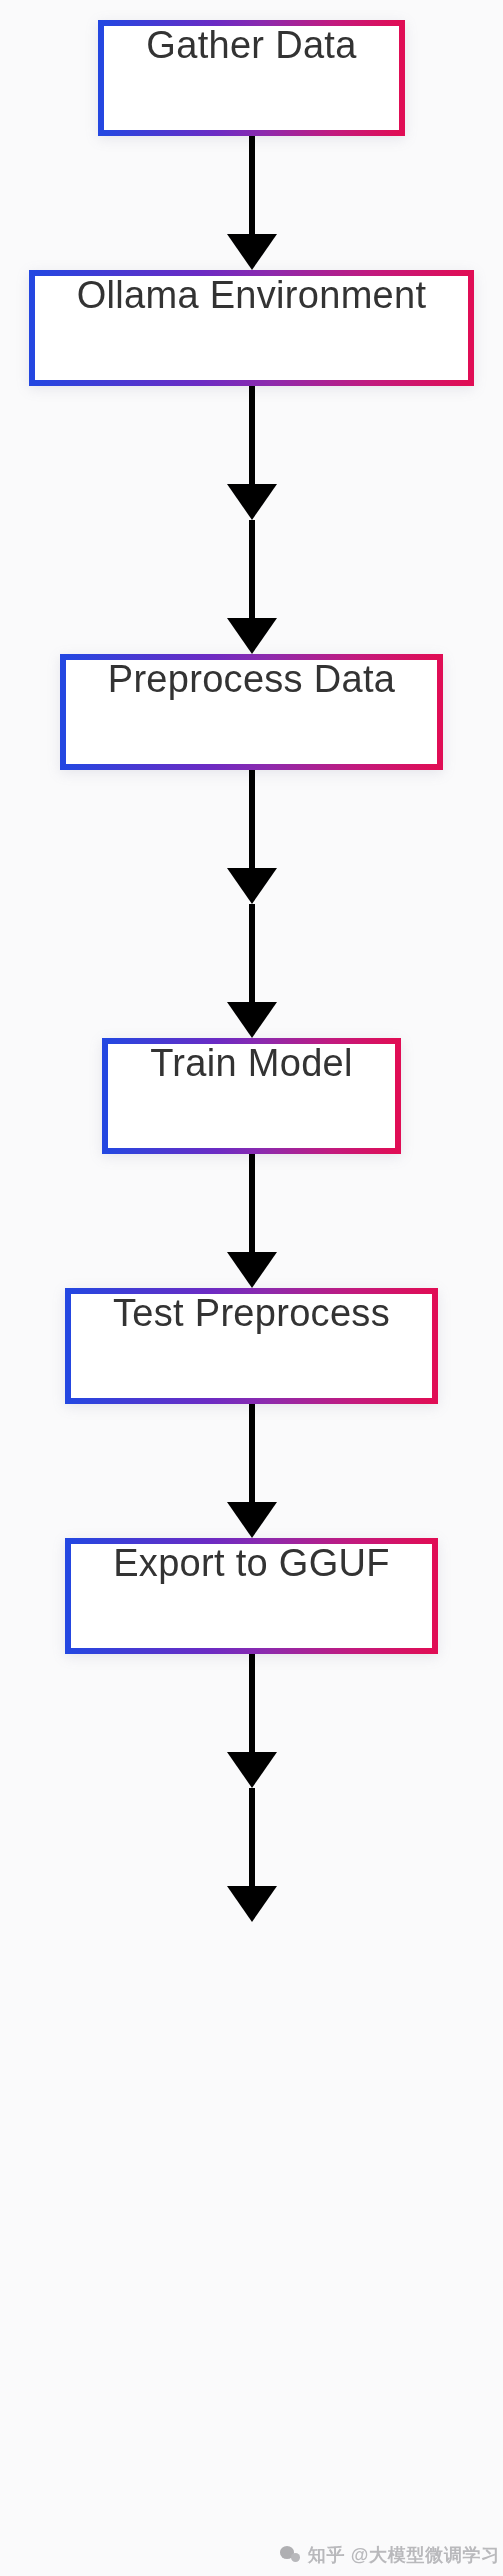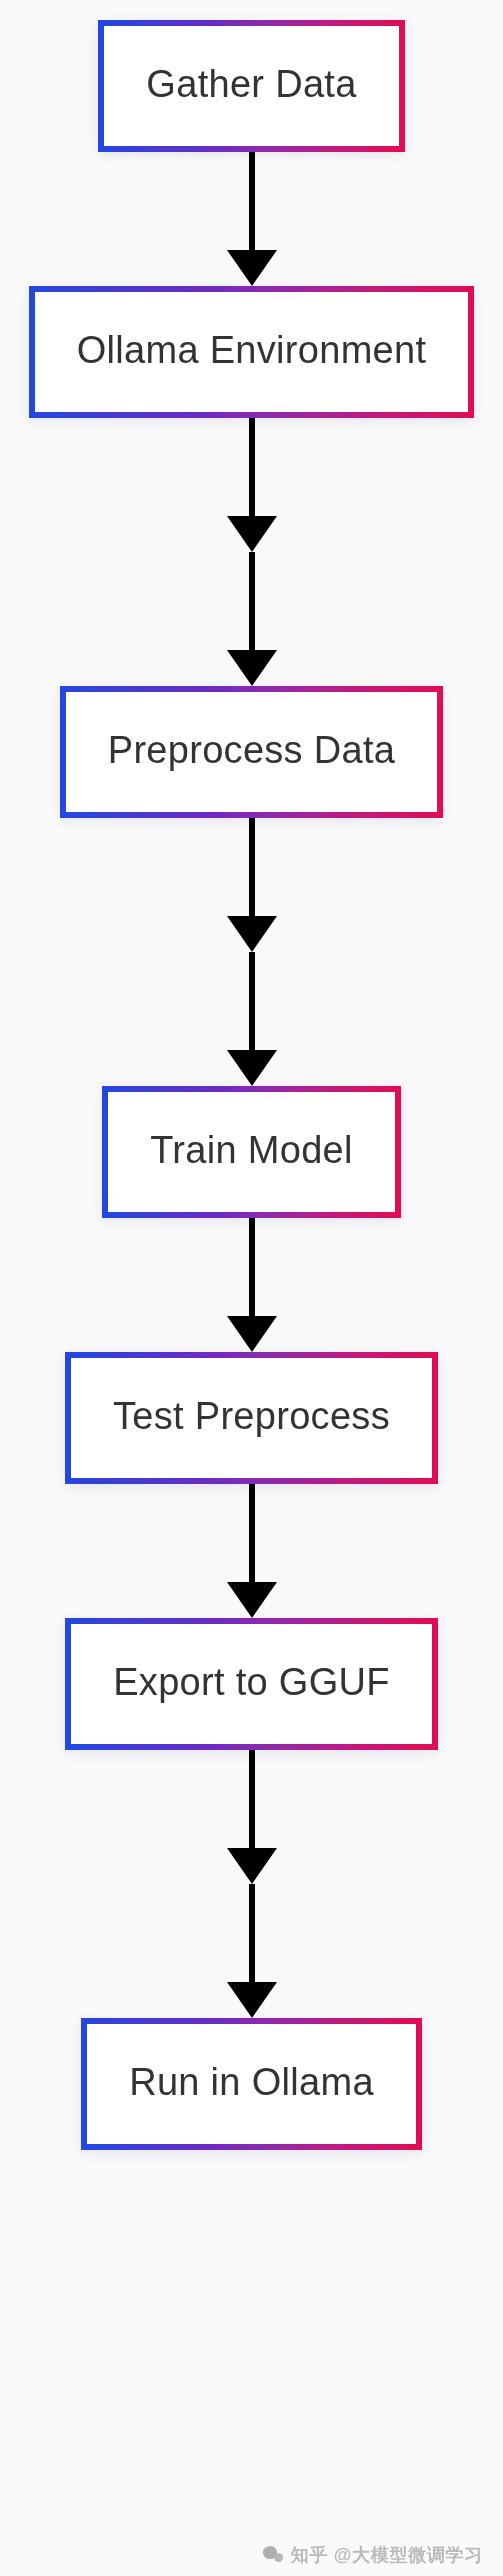--- a/index.html
+++ b/index.html
@@ -17,25 +17,24 @@
   .flow {
     width: 503px;
     padding-top: 20px;
     display: flex;
     flex-direction: column;
     align-items: center;
     box-sizing: border-box;
   }
   .node {
     box-sizing: border-box;
-    height: 132px;
+    height: 116px;
     min-width: 282px;
     padding: 0 42px;
     display: flex;
-    align-items: center;
     justify-content: center;
     background: #ffffff;
     border: 6px solid;
     border-image: linear-gradient(90deg, #2447e1 0%, #6b2bc4 38%, #8c2aae 54%, #c21a7e 78%, #e00d55 100%) 1;
     box-shadow: 0 2.7px 12px rgba(140, 140, 165, 0.18);
     white-space: nowrap;
   }
   .node-label {
     font-size: 38px;
     letter-spacing: 0.3px;
@@ -57,21 +56,21 @@
   .arrow .head {
     width: 0;
     height: 0;
     border-left: 25.5px solid transparent;
     border-right: 25.5px solid transparent;
     border-top: 36px solid #000000;
     margin-top: -0.7px;
   }
   .watermark {
     position: absolute;
-    right: 20px;
+    right: 3px;
     bottom: 9.4px;
     display: flex;
     align-items: center;
     gap: 4.7px;
     z-index: 10;
     opacity: 0.8;
   }
   .watermark-logo {
     position: relative;
     width: 23px;
@@ -175,23 +174,20 @@
     <div class="stem"></div>
     <div class="head"></div>
   </div>
 
 
   <div class="arrow">
     <div class="stem"></div>
     <div class="head"></div>
   </div>
 
-  <div class="node">
-    <span class="node-label">Run in Ollama</span>
-  </div>
 
 </div>
 
 <div class="watermark">
   <div class="watermark-logo">
     <div class="c1"></div>
     <div class="c2"></div>
   </div>
   <span class="watermark-text">知乎 @大模型微调学习</span>
 </div>

